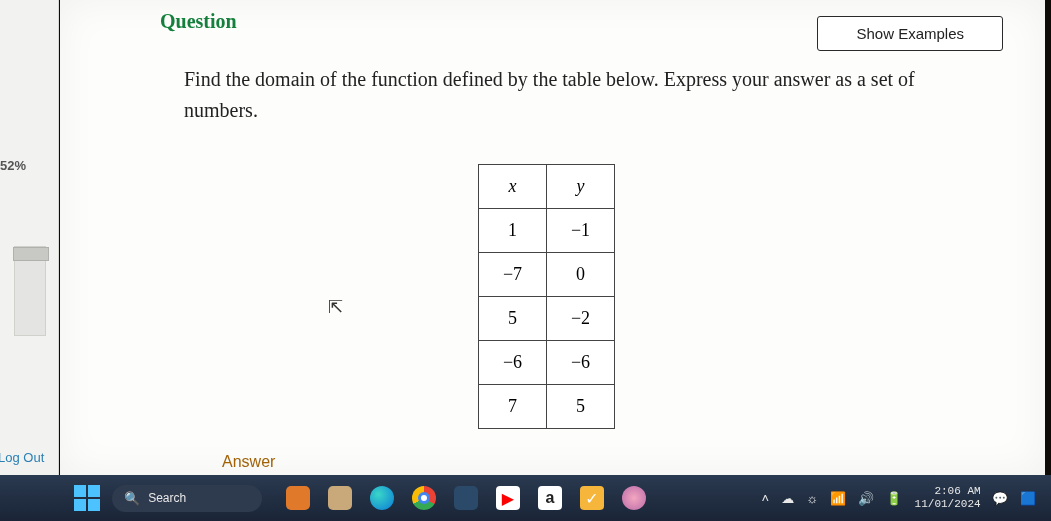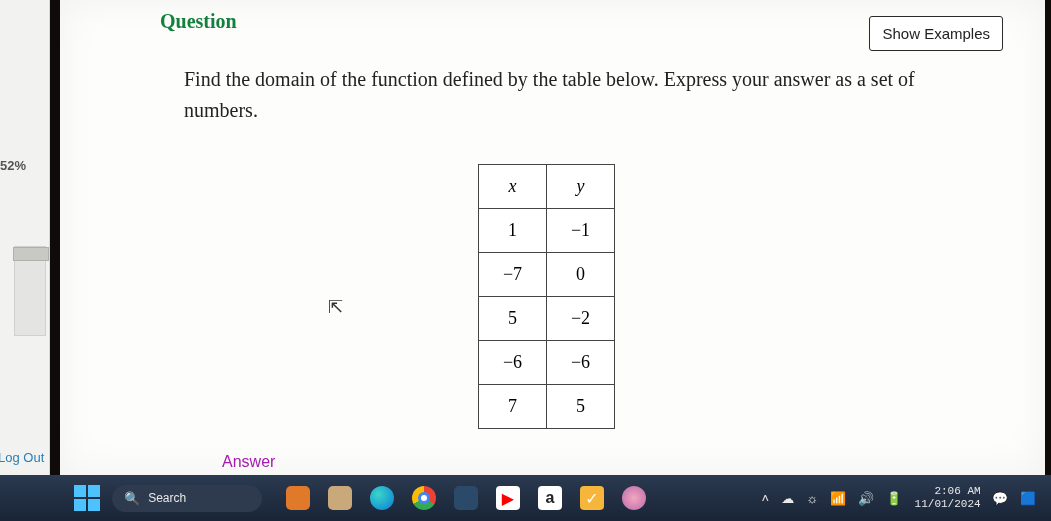--- a/index.html
+++ b/index.html
@@ -8,21 +8,21 @@
 
   .screen { position: relative; width: 1051px; height: 521px; background: #0e0b09; }
 
   .page-area {
     position: absolute; left: 60px; top: 0; right: 6px; bottom: 46px;
     background: #fdfdfc;
     box-shadow: inset 0 0 40px rgba(0,0,0,0.05);
   }
 
   .left-panel {
-    position: absolute; left: 0; top: 0; width: 50px; bottom: 46px;
+    position: absolute; left: 0; top: 0; width: 59px; bottom: 46px;
     background: #f2f2f0;
     border-right: 1px solid #d8d8d4;
     font-family: Arial, sans-serif;
   }
   .battery-slot {
     position: absolute; left: 0; top: 158px; font-size: 13px; color: #555;
     display: flex; align-items: center; gap: 4px;
   }
   .battery-pct { font-weight: 600; }
   .mini-slider {
@@ -37,21 +37,21 @@
   }
 
   .question-header {
     position: absolute; left: 100px; top: 10px; font-size: 20px; font-weight: 700; color: #15803d;
     font-family: Georgia, serif;
   }
   .show-examples-btn {
     position: absolute; right: 42px; top: 16px;
     border: 1px solid #2a2a2a; background: #fff; color: #222;
     font-family: Arial, sans-serif; font-size: 15px;
-    padding: 8px 12px; border-radius: 3px; cursor: pointer;
+    padding: 8px 38px; border-radius: 3px; cursor: pointer;
   }
 
   .prompt {
     position: absolute; left: 100px; top: 64px; right: 60px;
     font-size: 20px; color: #222; line-height: 1.55; margin-left: 24px;
   }
 
   .func-table {
     position: absolute; left: 418px; top: 164px;
     border-collapse: collapse;
@@ -60,21 +60,21 @@
   .func-table td, .func-table th {
     border: 1px solid #444;
     width: 68px; height: 44px;
     text-align: center; vertical-align: middle;
     font-size: 18px; font-style: normal; font-weight: 400;
     background: #fff;
   }
   .func-table th { font-style: italic; font-weight: 400; }
 
   .answer-label {
-    position: absolute; left: 162px; bottom: 4px; font-size: 16px; color: #a21caf;
+    position: absolute; left: 162px; bottom: 4px; font-size: 16px; color: #a16207;
     font-family: Arial, sans-serif;
   }
 
   .cursor-arrow {
     position: absolute; left: 268px; top: 296px; font-size: 18px; color: #333; pointer-events: none;
   }
 
   
   .taskbar {
     position: absolute; left: 0; right: 0; bottom: 0; height: 46px;

